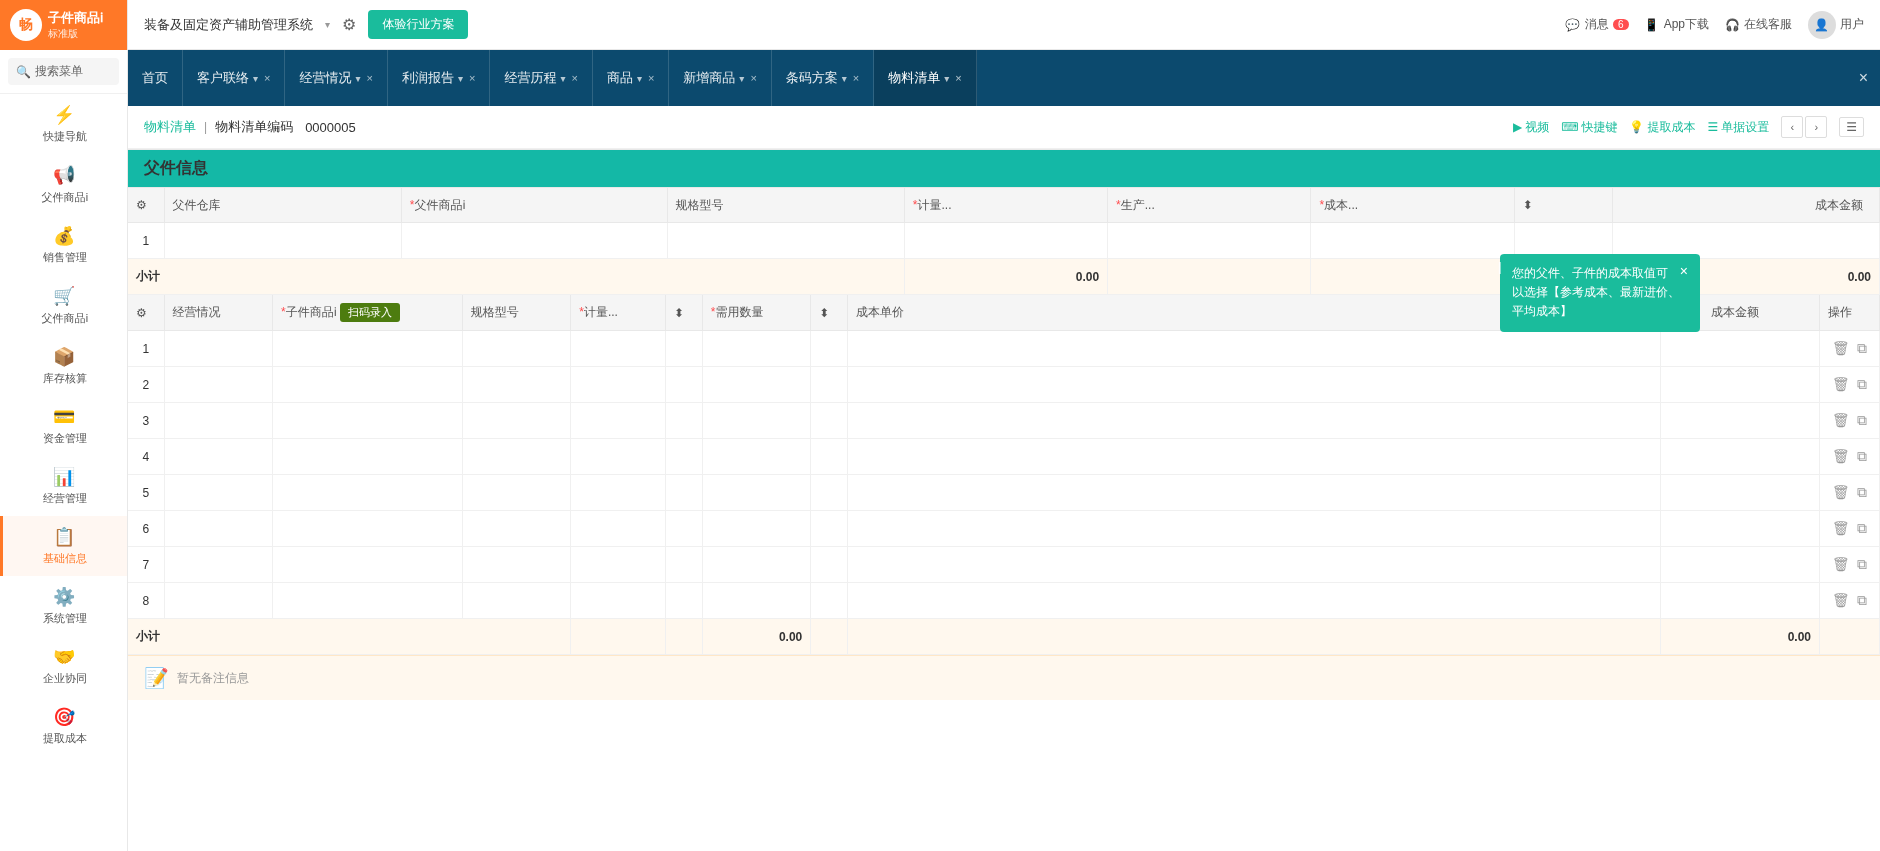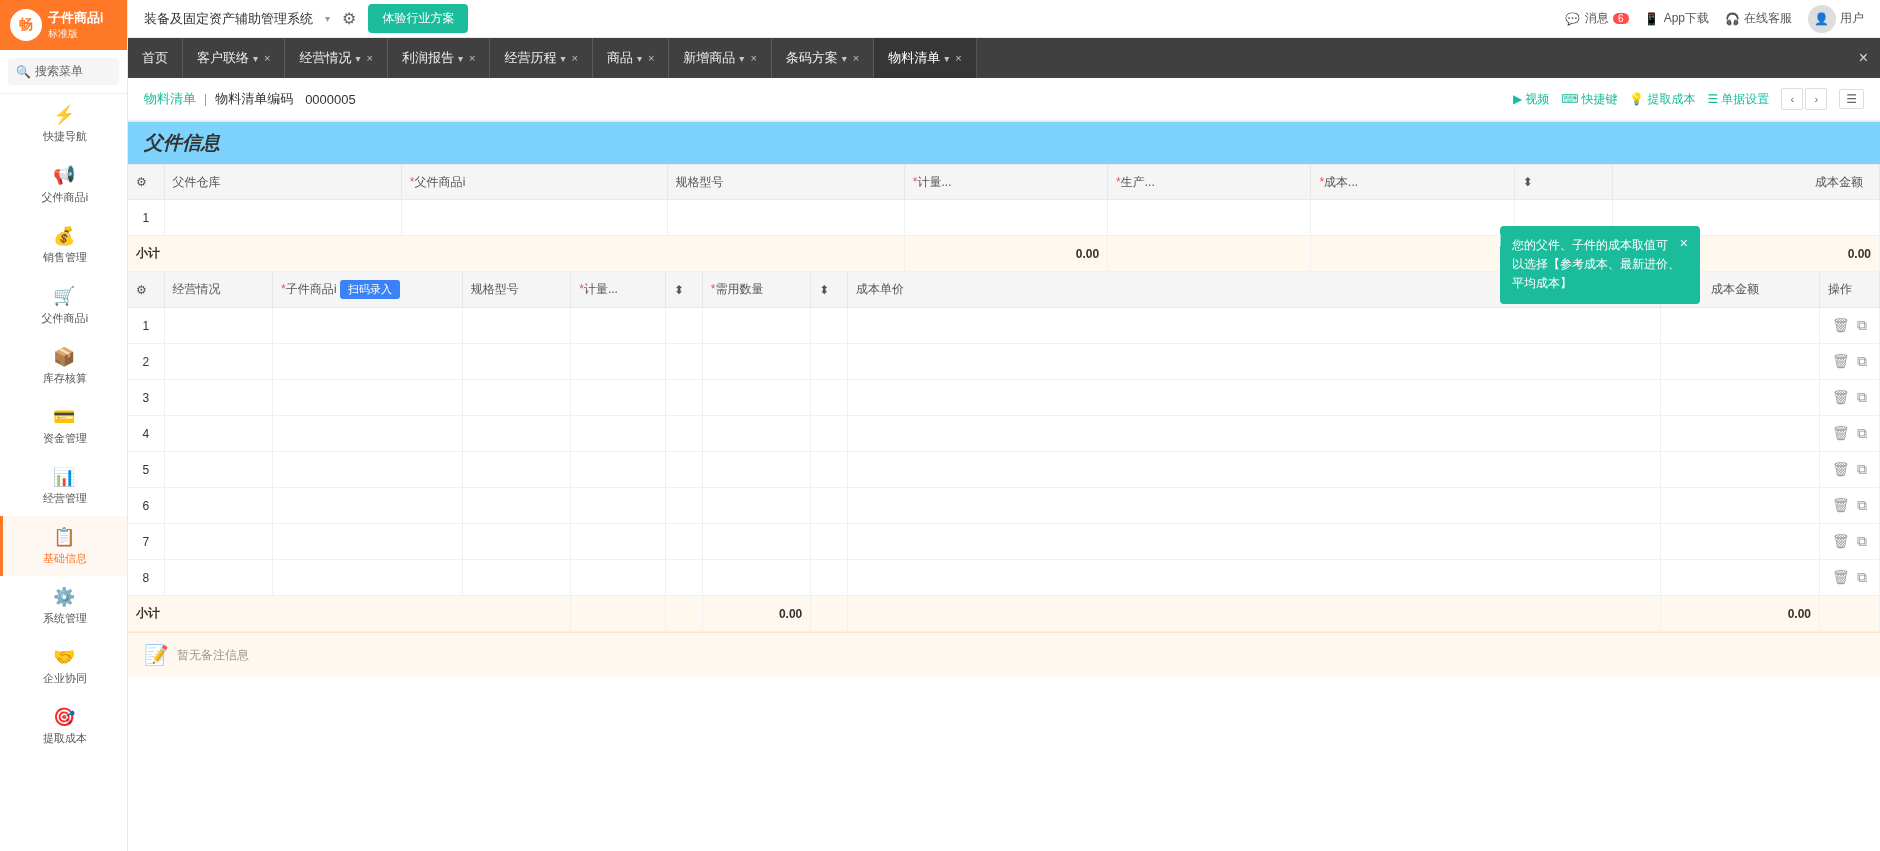--- a/index.html
+++ b/index.html
@@ -81,21 +81,21 @@
     .main {
       flex: 1;
       display: flex;
       flex-direction: column;
       overflow: hidden;
     }
 
     
     .top-header {
       background: #fff;
-      height: 38px;
+      height: 50px;
       display: flex;
       align-items: center;
       justify-content: space-between;
       padding: 0 16px;
       border-bottom: 1px solid #e8e8e8;
       flex-shrink: 0;
     }
     .top-header-left {
       display: flex;
       align-items: center;
@@ -141,24 +141,24 @@
       background: #ddd;
       border-radius: 50%;
       display: flex;
       align-items: center;
       justify-content: center;
       color: #666;
     }
 
     
     .nav-tabs {
-      background: #404040;
-      display: flex;
-      align-items: center;
-      height: 40px;
+      background: #0c4a6e;
+      display: flex;
+      align-items: center;
+      height: 56px;
       flex-shrink: 0;
       overflow-x: auto;
     }
     .nav-tab {
       display: flex;
       align-items: center;
       gap: 4px;
       padding: 0 14px;
       height: 100%;
       color: rgba(255,255,255,0.9);
@@ -213,27 +213,26 @@
       display: flex;
       align-items: center;
       gap: 3px;
       cursor: pointer;
       color: #1abc9c;
     }
 
     
     .section-header {
       padding: 8px 16px;
-      font-size: 19px;
+      font-size: 16px;
       font-weight: bold;
       color: #333;
-      background: #7dd3fc;
+      background: #14b8a6;
       border-bottom: 1px solid #e8e8e8;
       border-top: 1px solid #e8e8e8;
-      font-style: italic;
     }
 
     
     .data-table {
       width: 100%;
       border-collapse: collapse;
       font-size: 12px;
     }
     .data-table th {
       background: #f5f5f5;
@@ -259,21 +258,21 @@
     }
     .row-num {
       color: #999;
       text-align: center;
       width: 30px;
     }
     .th-settings { width: 36px; text-align: center; }
     .th-op { width: 60px; text-align: center; }
 
     .scan-btn {
-      background: #3b82f6;
+      background: #4d7c0f;
       color: #fff;
       border: none;
       border-radius: 3px;
       padding: 2px 8px;
       font-size: 11px;
       cursor: pointer;
     }
 
     .action-icon {
       cursor: pointer;

